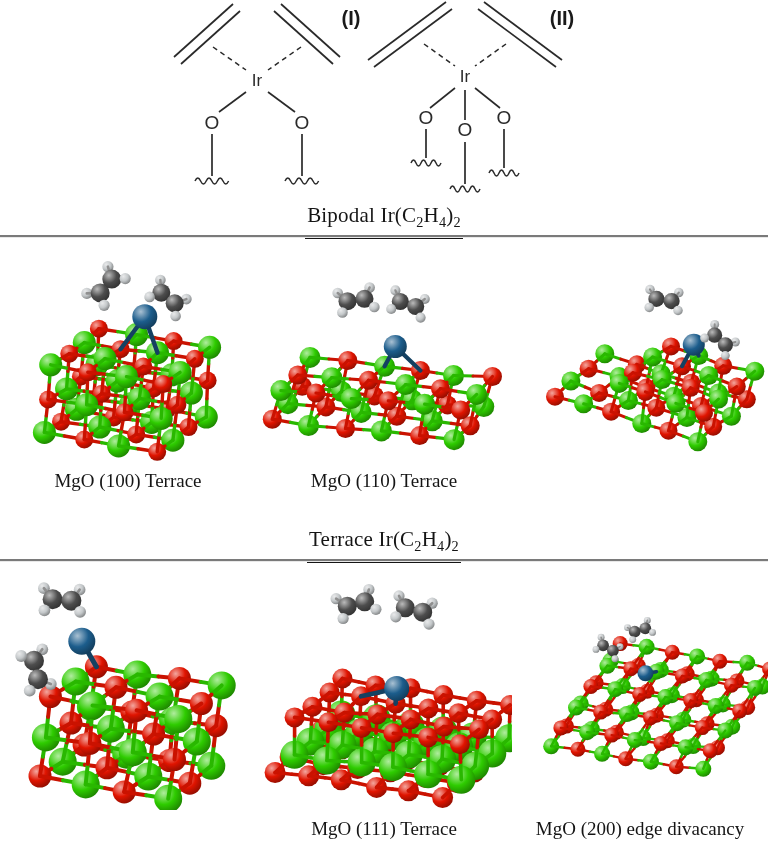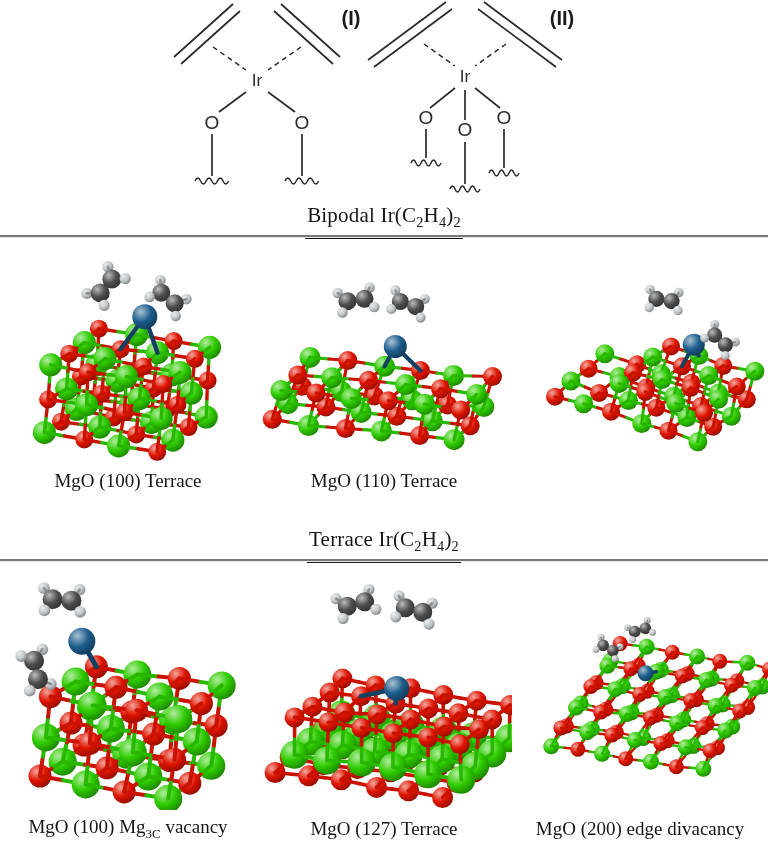--- a/index.html
+++ b/index.html
@@ -1170,23 +1170,20 @@
             <line x1="38.0" y1="117.2" x2="50.8" y2="122.0" stroke="#8f8f8f" stroke-width="2.7300000000000004" stroke-linecap="round"></line>
             <line x1="34.0" y1="98.8" x2="21.2" y2="94.0" stroke="#8f8f8f" stroke-width="2.7300000000000004" stroke-linecap="round"></line>
             <line x1="38.0" y1="117.2" x2="29.7" y2="128.7" stroke="#8f8f8f" stroke-width="2.7300000000000004" stroke-linecap="round"></line>
             <line x1="34.0" y1="98.8" x2="38.0" y2="117.2" stroke="#3f3f3f" stroke-width="5.775" stroke-linecap="round"></line>
             <circle cx="34.0" cy="98.8" r="9.975" fill="url(#g3c)"></circle>
             <circle cx="38.0" cy="117.2" r="9.975" fill="url(#g3c)"></circle>
             <circle cx="21.2" cy="94.0" r="5.88" fill="url(#g3h)"></circle>
             <circle cx="29.7" cy="128.7" r="5.88" fill="url(#g3h)"></circle>
           </g>
         </svg>
-      <div class="caption">
-          <span><span>MgO (100) Mg</span><sub>3C</sub><span> vacancy</span></span>
-        </div>
     </div>
     <div class="cell">
       <svg class="model" width="256" height="248">
           <defs>
             <radialGradient id="g4mg" cx="0.34" cy="0.3" r="0.85">
               <stop offset="0" stop-color="#b0ec9e"></stop>
               <stop offset="0.48" stop-color="#2ecc00"></stop>
               <stop offset="1" stop-color="#197000"></stop>
             </radialGradient>
             <radialGradient id="g4o" cx="0.34" cy="0.3" r="0.85">
@@ -1634,21 +1631,21 @@
             <line x1="149.3" y1="45.8" x2="139.8" y2="54.8" stroke="#8f8f8f" stroke-width="2.6" stroke-linecap="round"></line>
             <line x1="166.7" y1="50.2" x2="173.0" y2="62.1" stroke="#8f8f8f" stroke-width="2.6" stroke-linecap="round"></line>
             <line x1="149.3" y1="45.8" x2="166.7" y2="50.2" stroke="#3f3f3f" stroke-width="5.5" stroke-linecap="round"></line>
             <circle cx="149.3" cy="45.8" r="9.5" fill="url(#g4c)"></circle>
             <circle cx="166.7" cy="50.2" r="9.5" fill="url(#g4c)"></circle>
             <circle cx="139.8" cy="54.8" r="5.6" fill="url(#g4h)"></circle>
             <circle cx="173.0" cy="62.1" r="5.6" fill="url(#g4h)"></circle>
           </g>
         </svg>
       <div class="caption">
-          <span><span>MgO (127) Terrace</span></span>
+          <span><span>MgO (111) Terrace</span></span>
         </div>
     </div>
     <div class="cell">
       <svg class="model" width="256" height="248">
           <defs>
             <radialGradient id="g5mg" cx="0.34" cy="0.3" r="0.85">
               <stop offset="0" stop-color="#b0ec9e"></stop>
               <stop offset="0.48" stop-color="#2ecc00"></stop>
               <stop offset="1" stop-color="#197000"></stop>
             </radialGradient>

